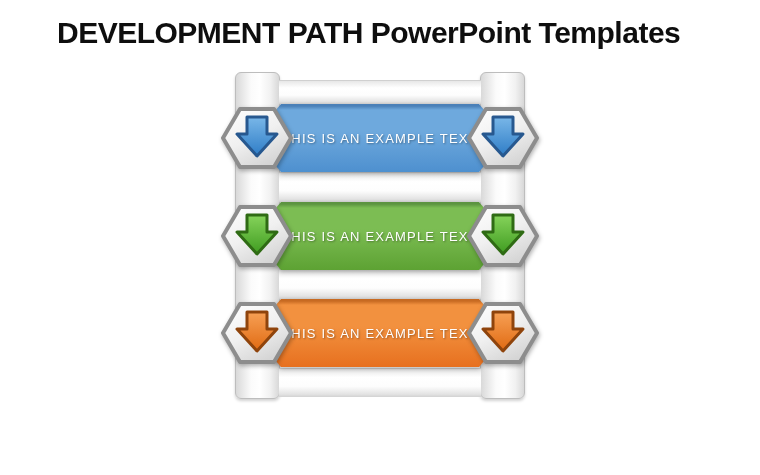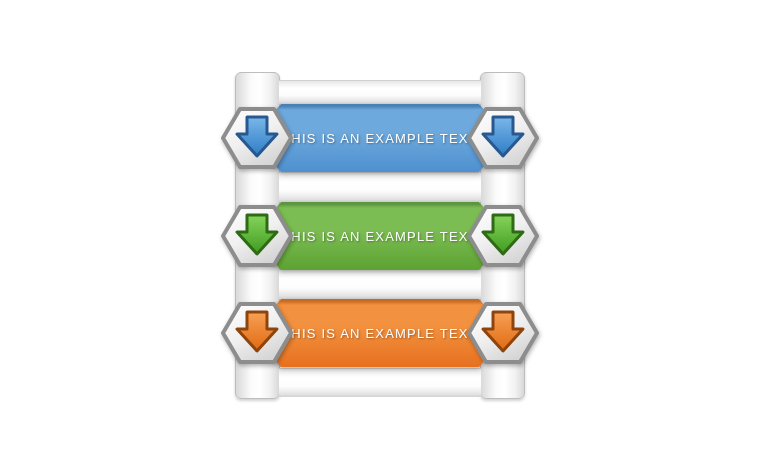--- a/index.html
+++ b/index.html
@@ -48,20 +48,21 @@
     filter:drop-shadow(1px 2px 2px rgba(0,0,0,0.30));
   }
   .hexagon{stroke-width:4;stroke-linejoin:round;}
   .arrow{stroke-width:3;stroke-linejoin:round;}
   .defs-svg{position:absolute;width:0;height:0;}
 </style>
 </head>
 <body>
 
 <div class="stage">
+  <h1 class="title">DEVELOPMENT PATH PowerPoint Templates</h1>
 
   <div class="diagram">
     <svg class="defs-svg" aria-hidden="true">
         <defs id="grad-defs">
           <linearGradient id="hex-grad" x1="0" y1="0" x2="0.6" y2="1">
             <stop offset="0%" stop-color="#ffffff"></stop>
             <stop offset="55%" stop-color="#f0f0f0"></stop>
             <stop offset="100%" stop-color="#d5d5d5"></stop>
           </linearGradient>
           <linearGradient id="arrow-grad-0" x1="0" y1="0" x2="0" y2="1">

